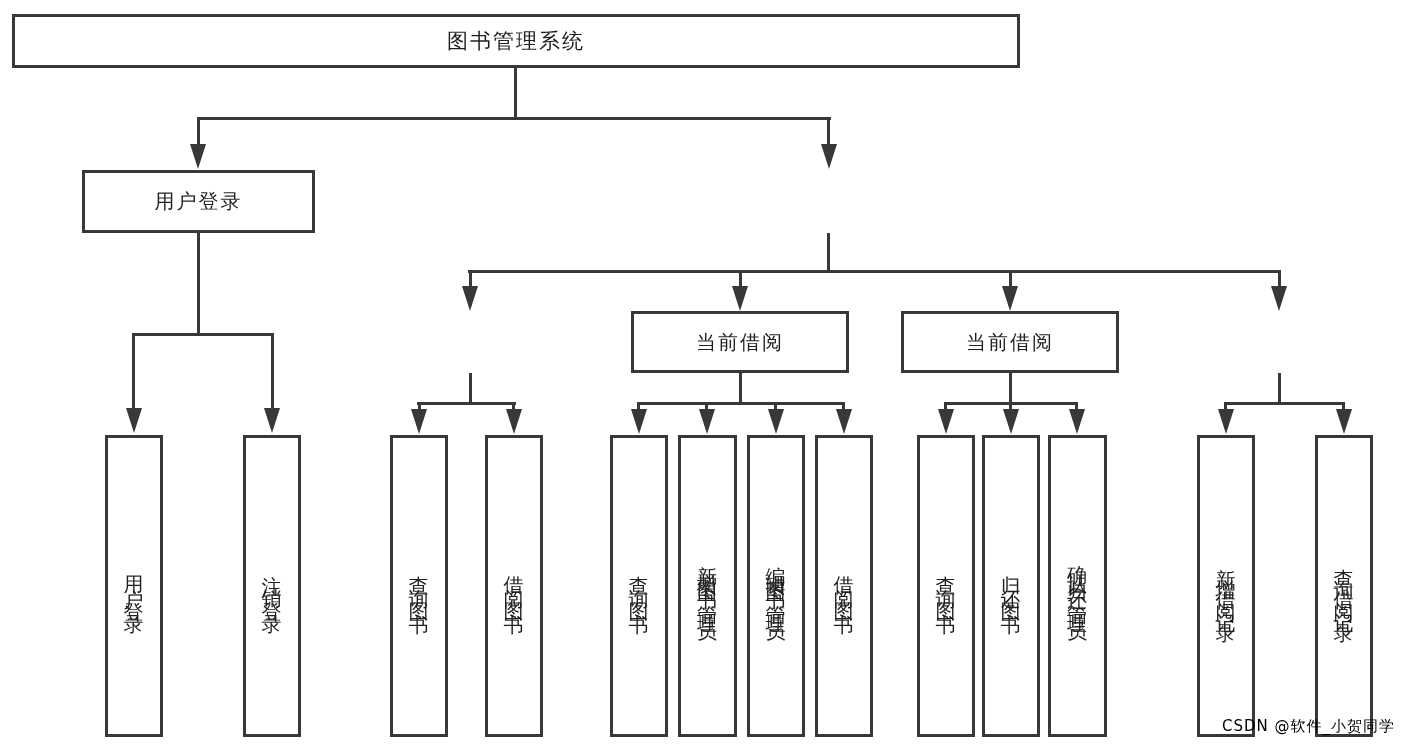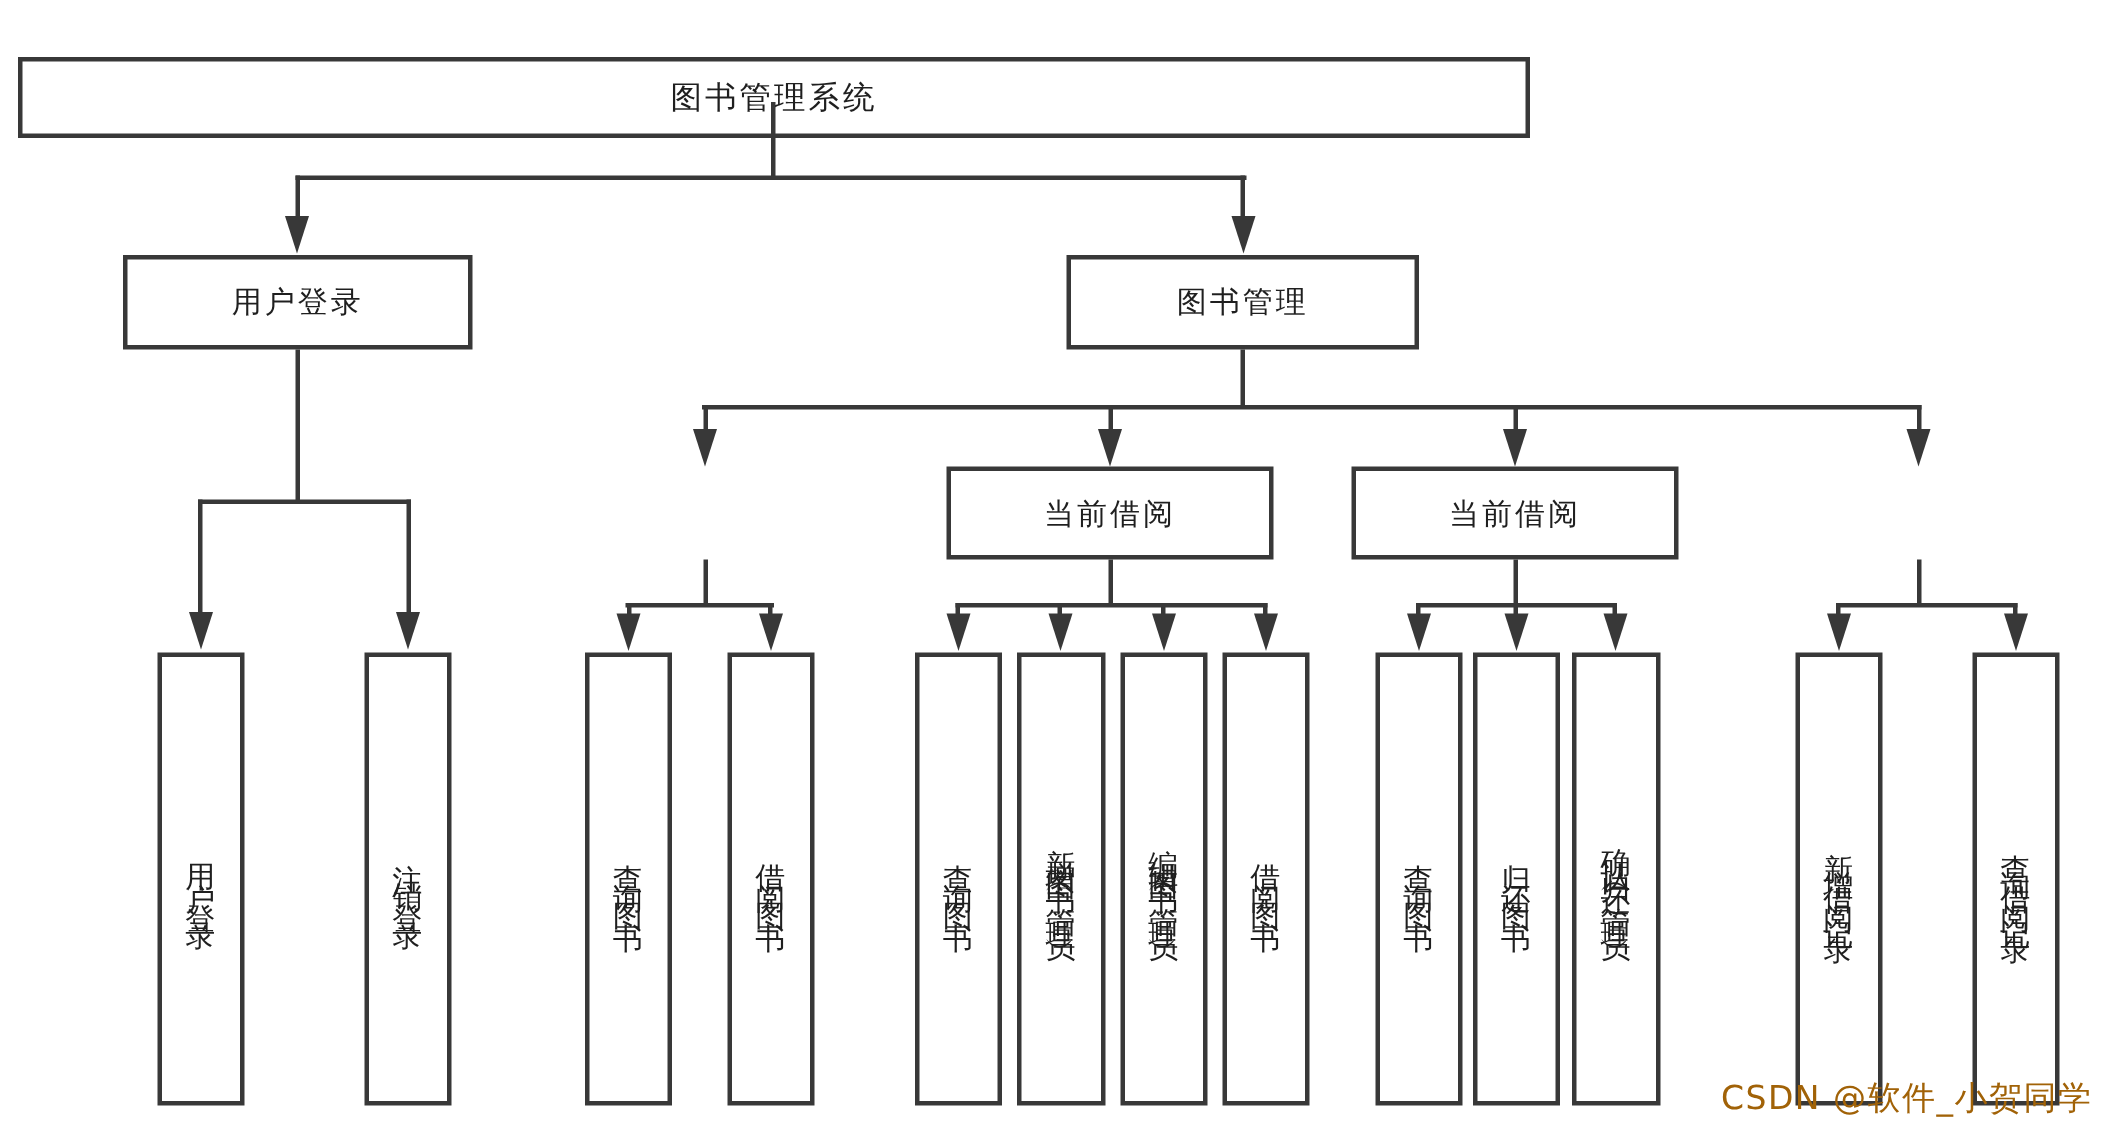--- a/index.html
+++ b/index.html
@@ -42,48 +42,45 @@
     width: 0; height: 0;
     border-left: 8px solid transparent;
     border-right: 8px solid transparent;
     border-top: 25px solid var(--line);
     transform: translateX(-50%);
   }
   .watermark {
     position: absolute;
     top: 717px;
     right: 10px;
-    font-size: 22px;
-    color: #a16207;
+    font-size: 15px;
+    color: #000000;
     letter-spacing: 1px;
     z-index: 5;
     white-space: nowrap;
   }
 </style>
 </head>
 <body>
 
 <div class="canvas">
 
-  <div class="box hbox root-box" style="left:12px; top:14px; width:1008px; height:54px;margin-top:24px;">
+  <div class="box hbox root-box" style="left:12px; top:14px; width:1008px; height:54px;">
     <span>图书管理系统</span>
   </div>
 
   <div class="vl" style="left:514px; top:68px; height:51px;"></div>
   <div class="hl" style="left:197px; top:117px; width:634px;"></div>
   <div class="vl" style="left:197px; top:117px; height:30px;"></div>
   <div class="ah" style="left:198px; top:144px;"></div>
   <div class="vl" style="left:827px; top:117px; height:30px;"></div>
   <div class="ah" style="left:829px; top:144px;"></div>
 
   <div class="box hbox" style="left:82px; top:170px; width:233px; height:63px;">
     <span>用户登录</span>
-  </div>
-  <div class="box hbox" style="left:711px; top:170px; width:235px; height:63px;">
-    <span>图书管理</span>
   </div>
 
   <div class="vl" style="left:197px; top:233px; height:102px;"></div>
   <div class="hl" style="left:132px; top:333px; width:142px;"></div>
   <div class="vl" style="left:132px; top:333px; height:76px;"></div>
   <div class="ah" style="left:134px; top:408px;"></div>
   <div class="vl" style="left:271px; top:333px; height:76px;"></div>
   <div class="ah" style="left:272px; top:408px;"></div>
 
   <div class="vl" style="left:827px; top:233px; height:39px;"></div>

